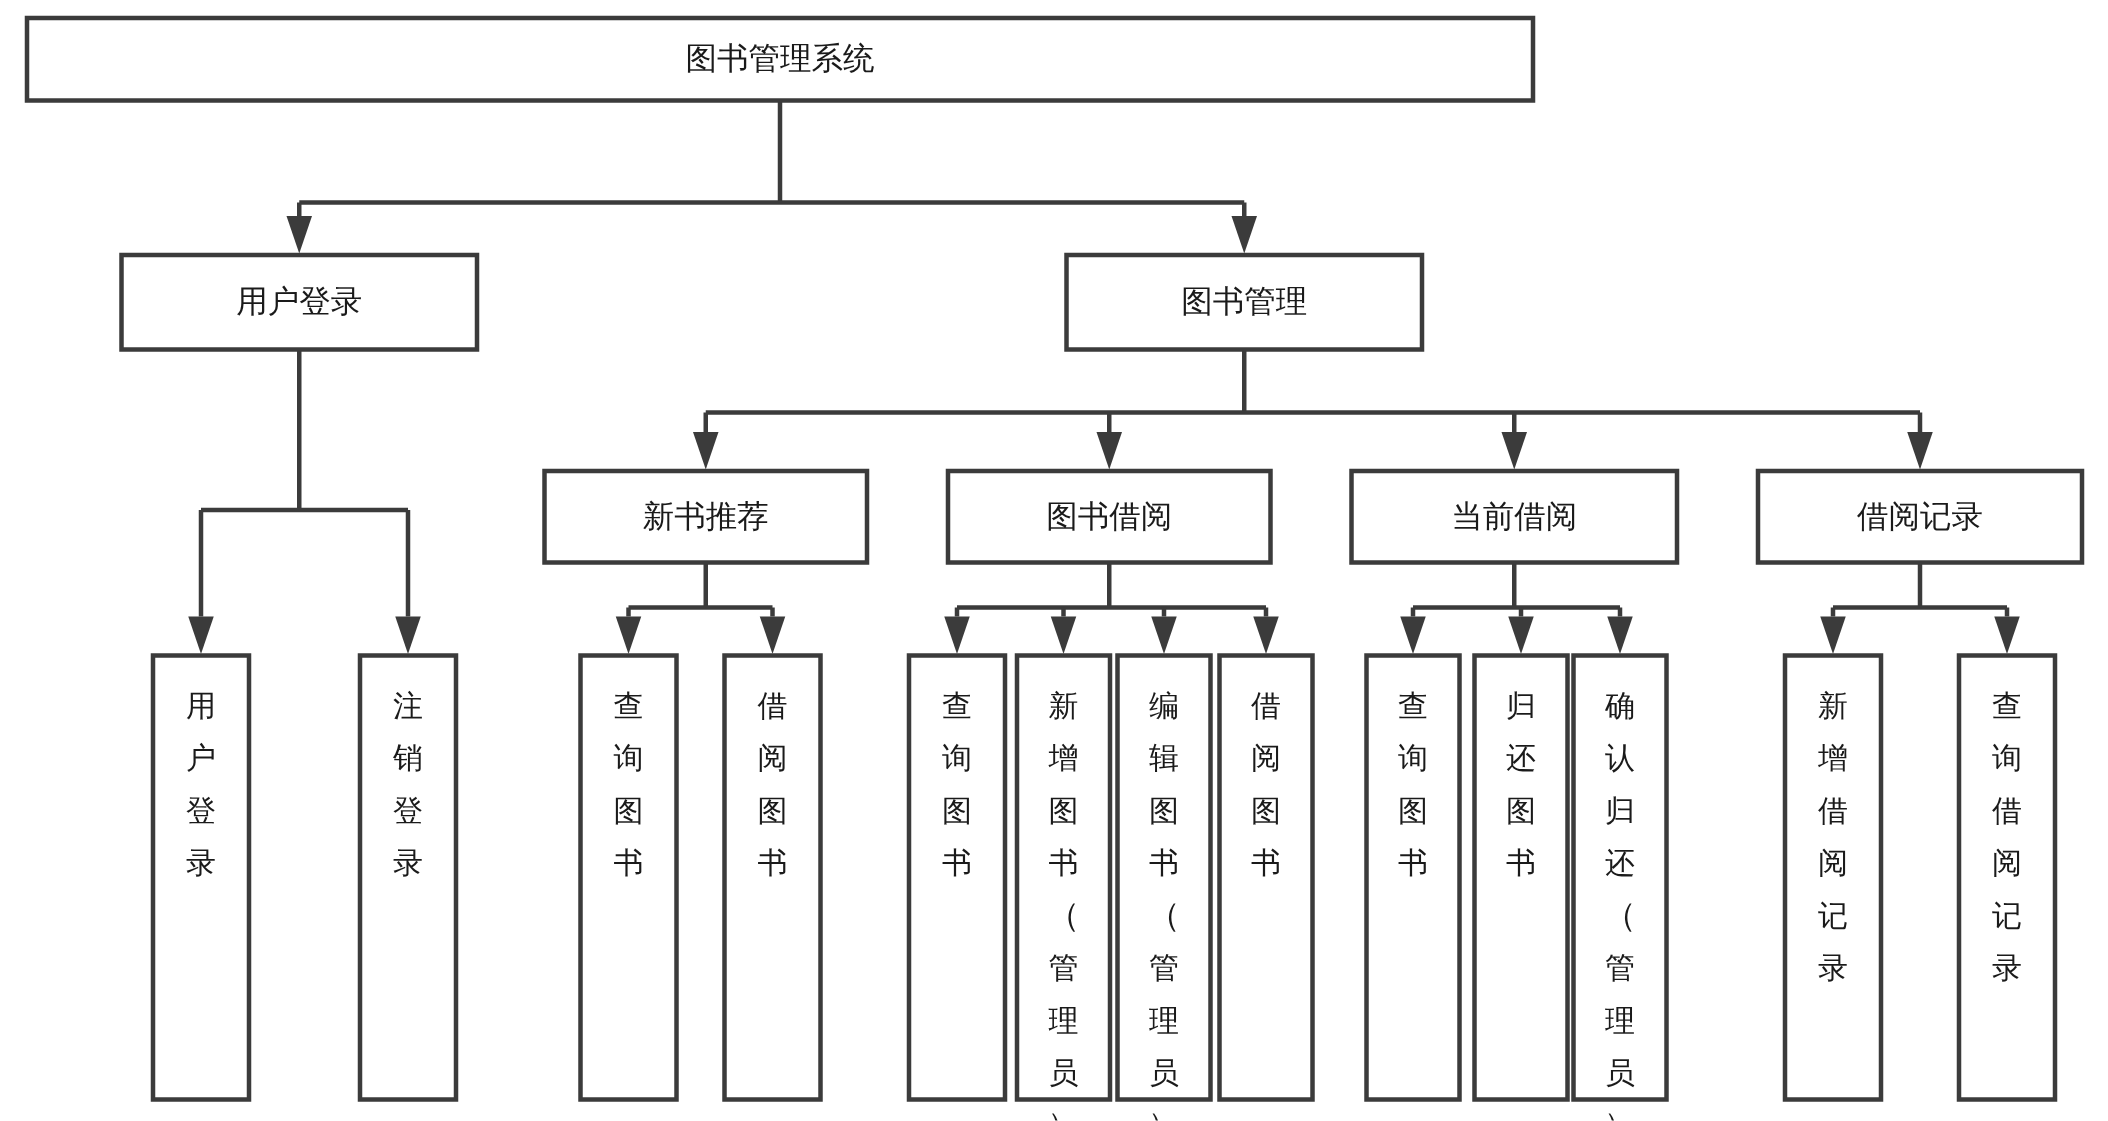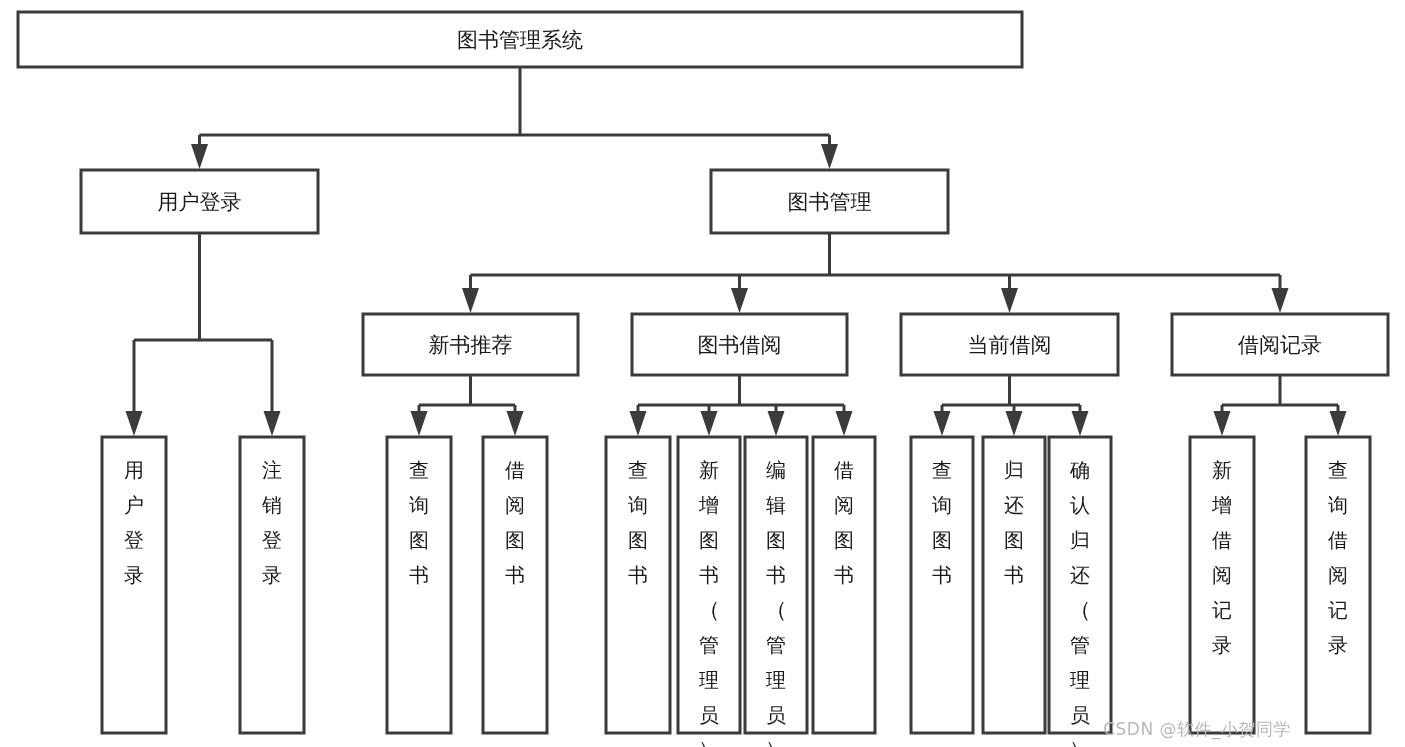--- a/index.html
+++ b/index.html
@@ -204,14 +204,13 @@
         <g>
           <rect class="node-box" x="1190" y="437" width="64" height="296"></rect>
           <text class="node-label-v" x="1222" y="477"><tspan x="1222" dy="0">新</tspan><tspan x="1222" dy="35">增</tspan><tspan x="1222" dy="35">借</tspan><tspan x="1222" dy="35">阅</tspan><tspan x="1222" dy="35">记</tspan><tspan x="1222" dy="35">录</tspan></text>
         </g>
         <g>
           <rect class="node-box" x="1306" y="437" width="64" height="296"></rect>
           <text class="node-label-v" x="1338" y="477"><tspan x="1338" dy="0">查</tspan><tspan x="1338" dy="35">询</tspan><tspan x="1338" dy="35">借</tspan><tspan x="1338" dy="35">阅</tspan><tspan x="1338" dy="35">记</tspan><tspan x="1338" dy="35">录</tspan></text>
         </g>
       </g>
   </svg>
-  <div class="watermark">CSDN @软件_小贺同学</div>
 </div>
 
 </body></html>

